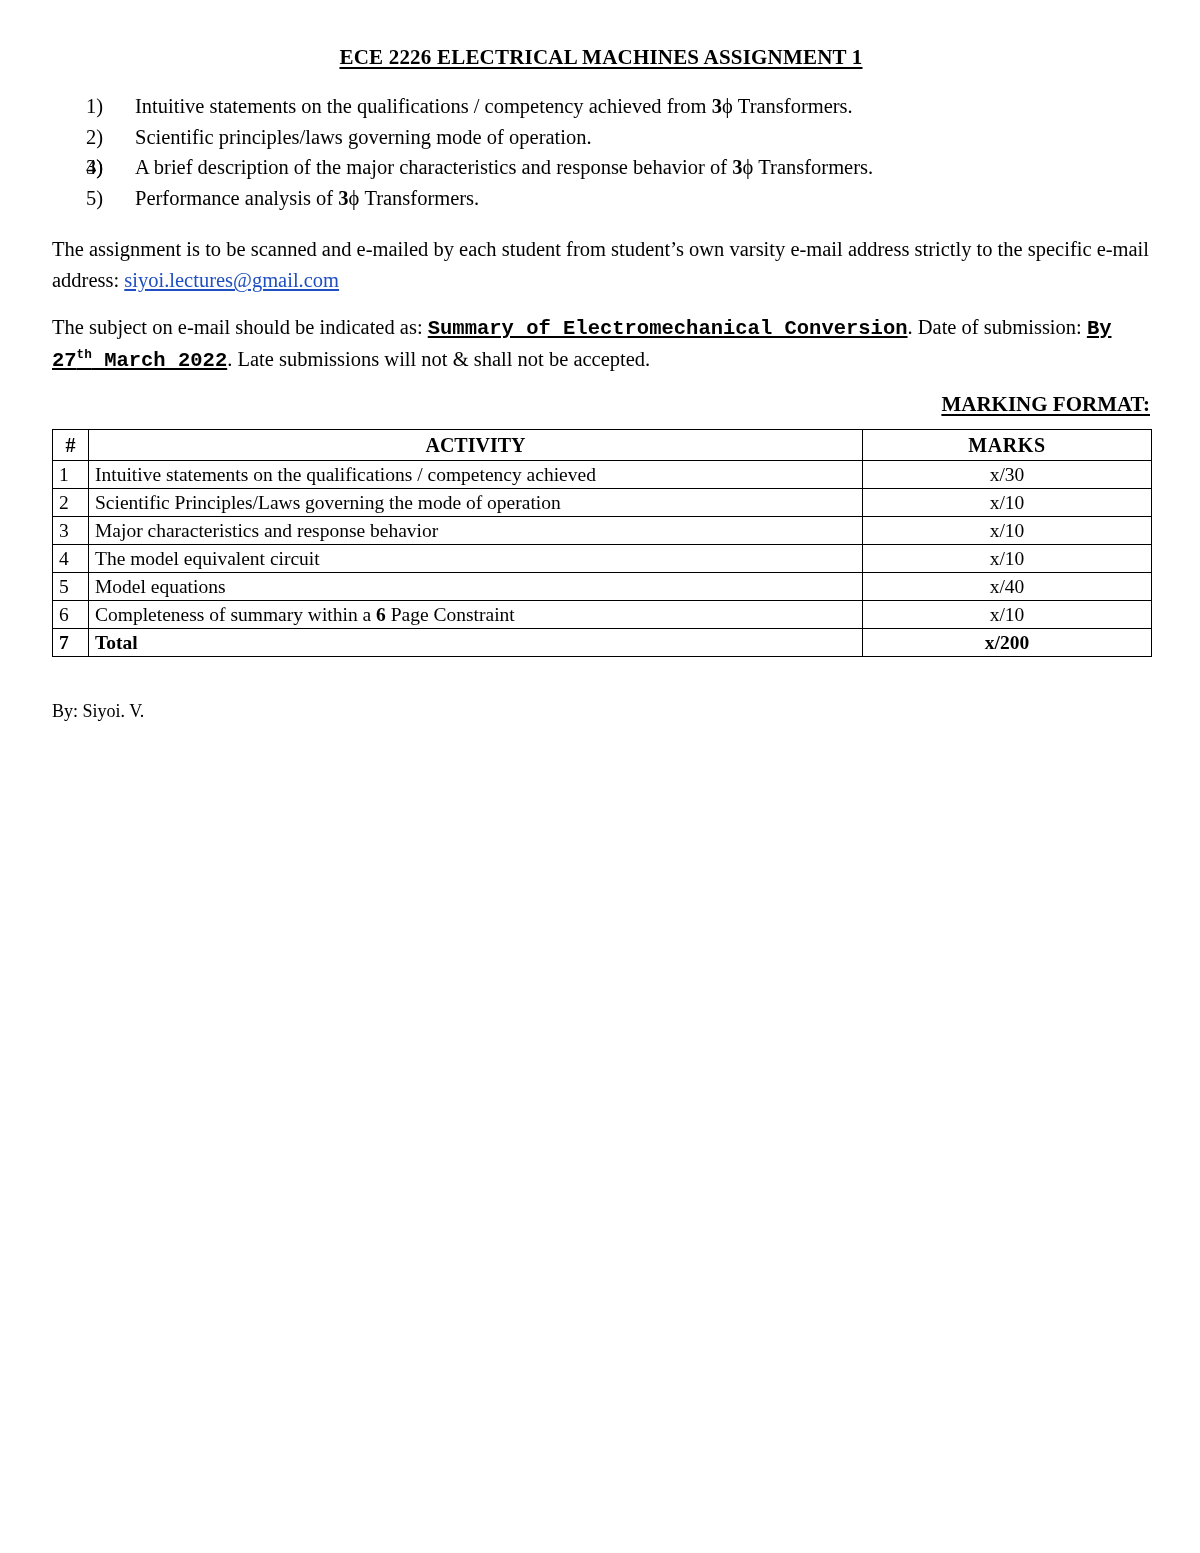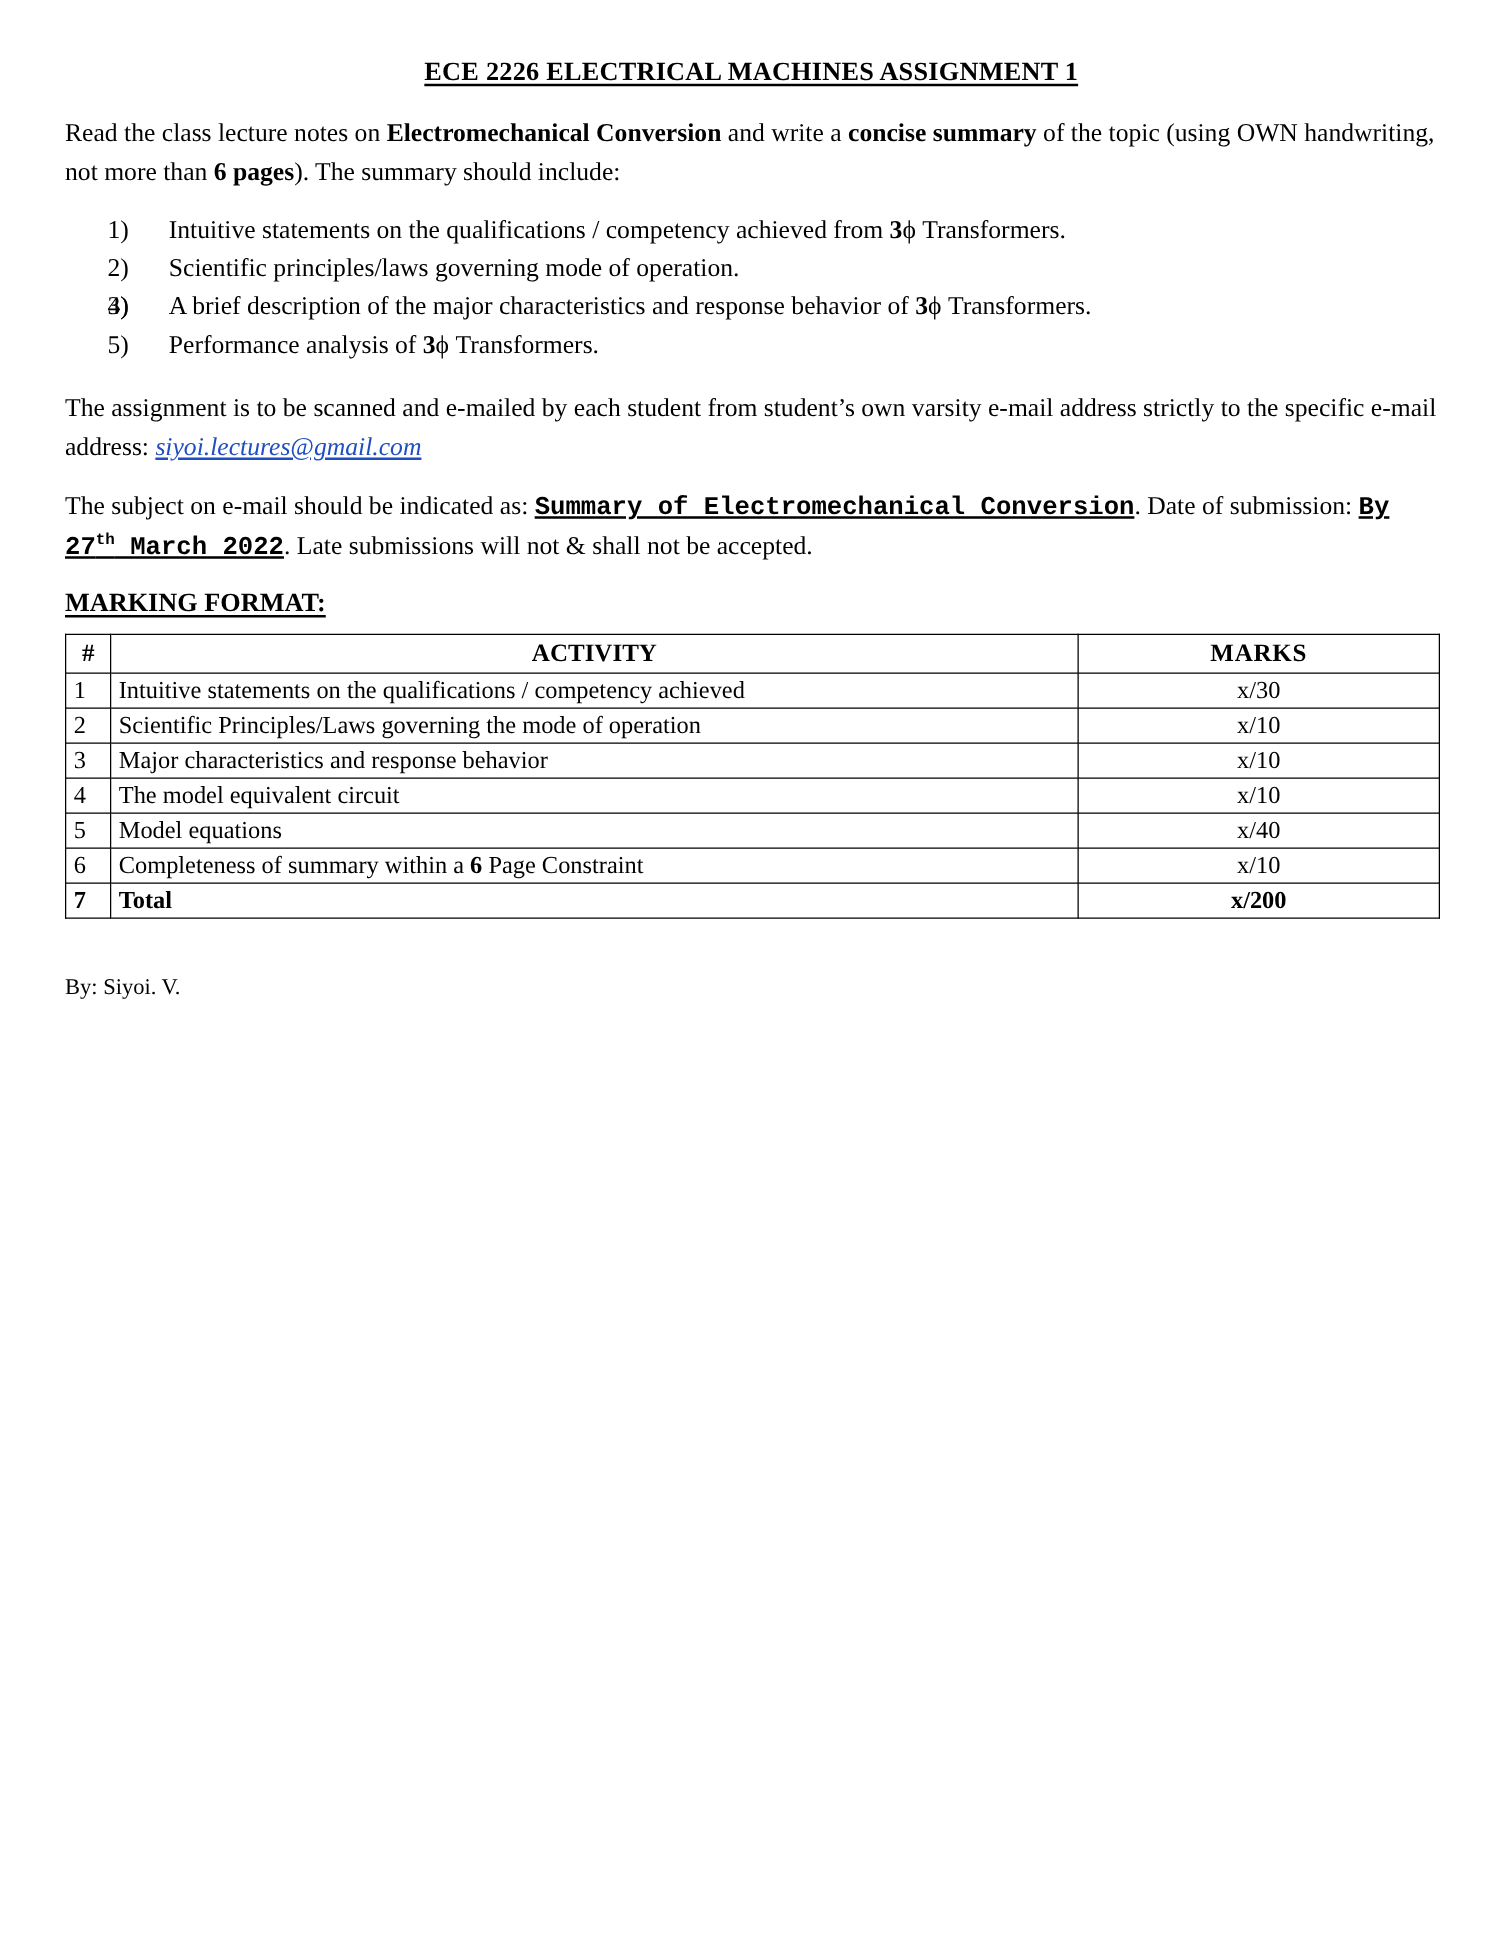--- a/index.html
+++ b/index.html
@@ -52,21 +52,20 @@
   }
   sup {
     font-size: 0.62em;
     vertical-align: super;
     line-height: 0;
   }
   a.maillink {
     color: #1f4ec0;
     text-decoration: underline;
     text-underline-offset: 2px;
-    font-style: italic;
   }
   .phi { font-style: normal; }
 
   
   ol.items {
     list-style: none;
     margin: 14px 0 22px 0;
     padding: 0;
     font-size: 20.5px;
     line-height: 28.5px;
@@ -78,21 +77,21 @@
   }
   ol.items li .marker {
     position: absolute;
     left: 34px;
     width: 40px;
     text-align: left;
   }
 
   
   .mf-heading {
-    text-align: left;
+    text-align: right;
     font-weight: bold;
     font-size: 21px;
     margin: 16px 0 12px 0;
   }
   .mf-heading .u { text-underline-offset: 3px; }
 
   
   table.marking {
     border-collapse: collapse;
     width: 1099px;
@@ -130,21 +129,20 @@
     margin-top: 44px;
   }
 </style>
 </head>
 <body>
 
 <div class="page">
 
   <h1 class="doc-title"><span class="u">ECE 2226 ELECTRICAL MACHINES ASSIGNMENT 1</span></h1>
 
-  <p class="para"><span>Read the class lecture notes on </span><b>Electromechanical Conversion</b><span> and write a </span><b>concise summary</b><span> of the topic (using OWN handwriting, not more than </span><b>6 pages</b><span>). The summary should include:</span></p>
 
   <ol class="items">
     <li><span class="marker">1)</span><span>Intuitive statements on the qualifications / competency achieved from </span><b>3</b><span class="phi">ϕ</span><span> Transformers.</span></li>
     <li><span class="marker">2)</span><span>Scientific principles/laws governing mode of operation.</span><b></b><span class="phi"></span><span></span></li>
     <li><span class="marker">3)</span><b></b><span class="phi"></span><span></span></li>
     <li><span class="marker">4)</span><span>A brief description of the major characteristics and response behavior of </span><b>3</b><span class="phi">ϕ</span><span> Transformers.</span></li>
     <li><span class="marker">5)</span><span>Performance analysis of </span><b>3</b><span class="phi">ϕ</span><span> Transformers.</span></li>
   </ol>
 
   <p class="para"><span>The assignment is to be scanned and e-mailed by each student from student’s own varsity e-mail address strictly to the specific e-mail address:</span> <a class="maillink" href="#">siyoi.lectures@gmail.com</a></p>

